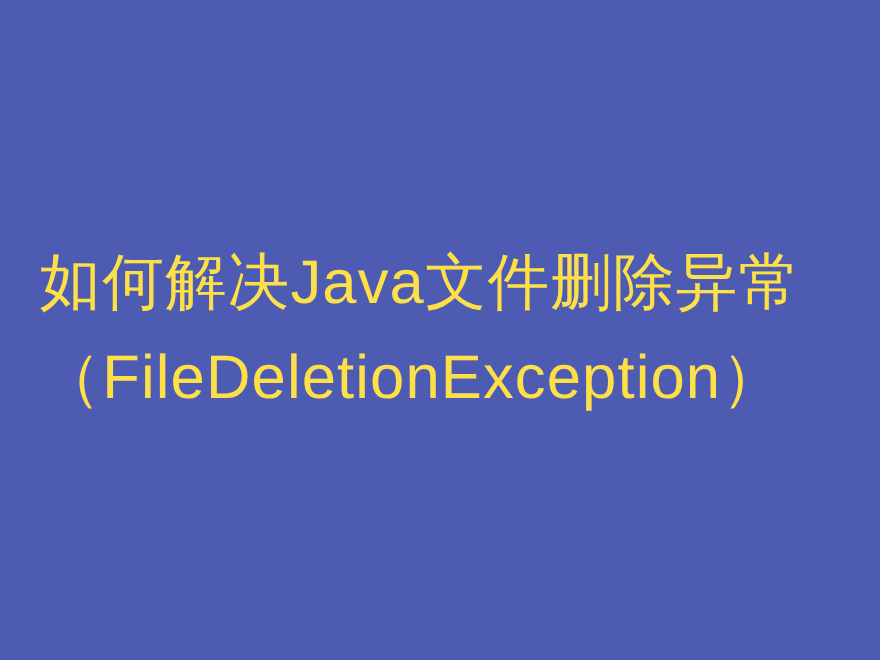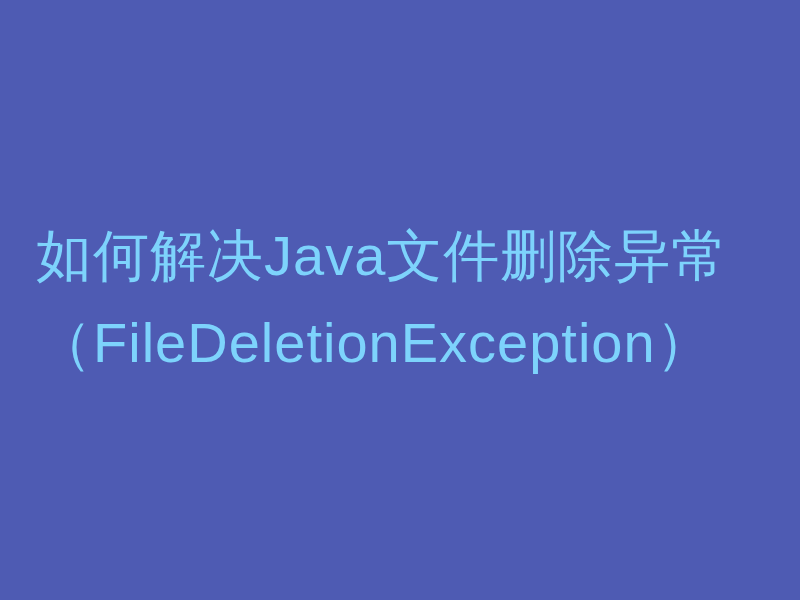--- a/index.html
+++ b/index.html
@@ -4,21 +4,21 @@
 <style>
   * { margin: 0; padding: 0; box-sizing: border-box; }
   html, body { width: 800px; height: 600px; overflow: hidden; }
   body {
     background: #4e5bb3;
     display: flex;
     align-items: center;
     padding: 0 36px;
   }
   .title {
-    color: #7dd3fc;
+    color: #fde047;
     font-family: "Microsoft YaHei", "PingFang SC", "Hiragino Sans GB", sans-serif;
     font-size: 56px;
     line-height: 1.55;
     font-weight: 400;
     letter-spacing: 1px;
     word-break: break-all;
     text-align: left;
     width: 100%;
   }
 </style>

